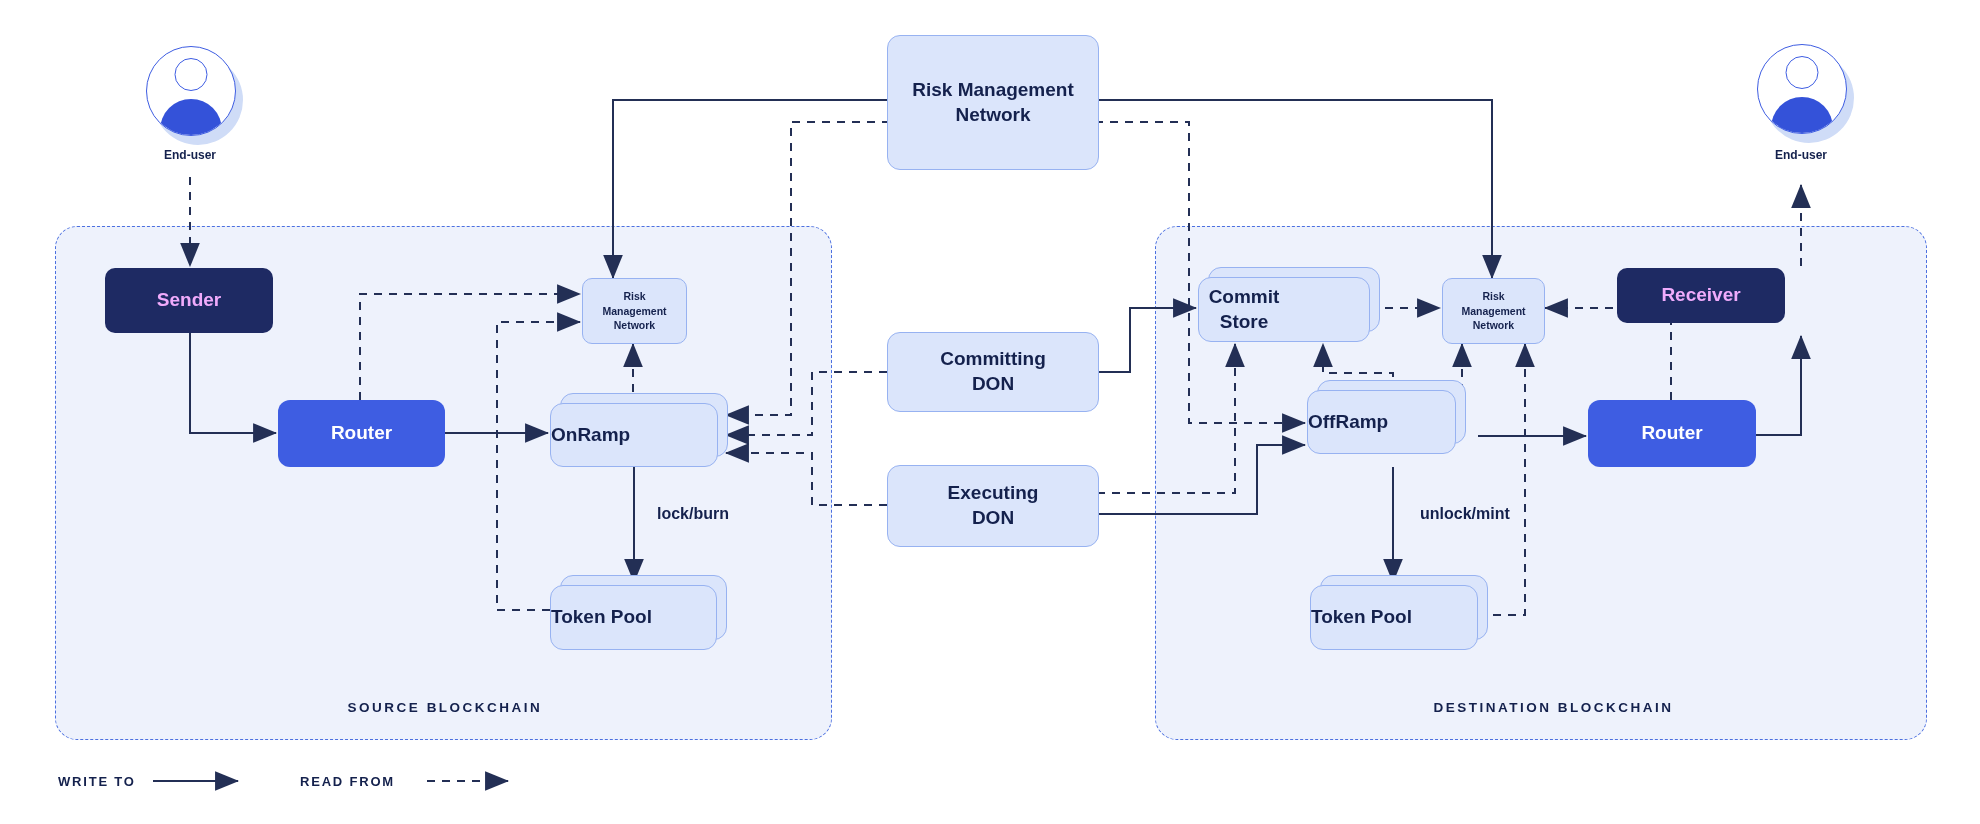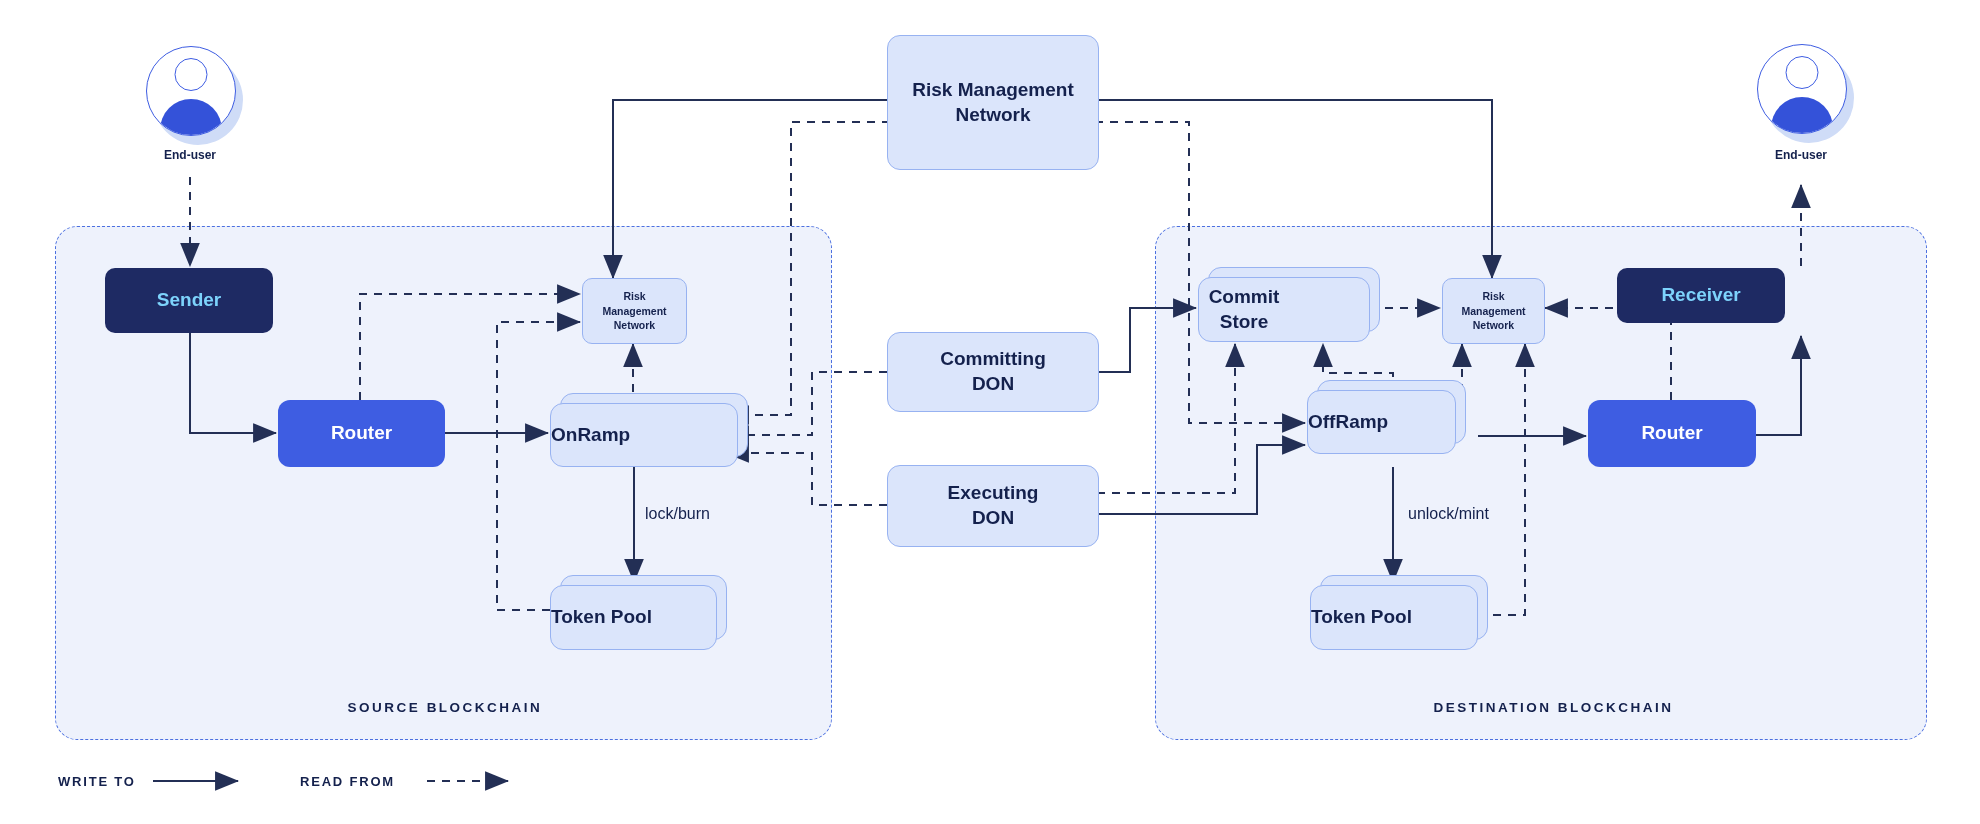--- a/index.html
+++ b/index.html
@@ -7,31 +7,31 @@
     --line:#232f55; --text-dark:#14214d; --container-fill:#eef2fc; --container-border:#4c70e0;
     --avatar-body:#3452d9; --avatar-shadow:#cfdcf7; --bg:#ffffff;
   }
   html,body{margin:0;padding:0;}
   body{width:1980px;height:824px;background:var(--bg);font-family:"Liberation Sans",sans-serif;position:relative;overflow:hidden;}
   .container{position:absolute;background:var(--container-fill);border:1.5px dashed var(--container-border);border-radius:22px;z-index:0;}
   #edges{position:absolute;left:0;top:0;z-index:1;}
   .node{position:absolute;display:flex;align-items:center;justify-content:center;text-align:center;
         font-weight:bold;font-size:19px;color:var(--text-dark);line-height:1.3;z-index:2;}
   .light{background:var(--light-box);border:1.5px solid var(--light-box-border);border-radius:13px;}
-  .navy{background:var(--navy-box);border-radius:10px;color:#7dd3fc;}
+  .navy{background:var(--navy-box);border-radius:10px;color:#f0abfc;}
   .blue{background:var(--blue-box);border-radius:12px;color:#ffffff;}
   .stack{background:none;border:none;}
   .stack .back,.stack .front{position:absolute;inset:0;background:var(--light-box);border:1.5px solid var(--light-box-border);border-radius:13px;}
   .stack .back{transform:translate(10px,-10px);}
   .stack .front{display:flex;align-items:center;justify-content:flex-start;text-align:center;}
   .rmn-small{font-size:10.5px;line-height:1.4;border-radius:10px;}
   .rmn-small span{max-width:82px;display:inline-block;}
   .don span{max-width:130px;display:inline-block;}
   .cstore span{max-width:90px;display:inline-block;}
-  .edge-label{position:absolute;font-weight:normal;font-size:16px;color:var(--text-dark);z-index:2;white-space:nowrap;}
+  .edge-label{position:absolute;font-weight:bold;font-size:16px;color:var(--text-dark);z-index:2;white-space:nowrap;margin-left:12px;}
   .zone-label{position:absolute;font-weight:bold;font-size:13.5px;letter-spacing:2.5px;color:var(--text-dark);z-index:2;white-space:nowrap;transform:translateX(-50%);}
   .actor-label{position:absolute;font-weight:bold;font-size:12px;color:var(--text-dark);z-index:2;white-space:nowrap;transform:translateX(-50%);}
   .legend-label{position:absolute;font-weight:bold;font-size:13px;letter-spacing:1.8px;color:var(--text-dark);z-index:2;white-space:nowrap;}
   .avatar{position:absolute;width:88px;height:88px;border-radius:50%;background:#ffffff;border:1.6px solid var(--blue-box);
           box-shadow:7px 9px 0 0 var(--avatar-shadow);overflow:hidden;z-index:2;}
   .avatar .head{position:absolute;left:50%;top:11px;transform:translateX(-50%);width:31px;height:31px;border-radius:50%;
                 background:#ffffff;border:1.6px solid var(--blue-box);}
   .avatar .body{position:absolute;left:50%;top:52px;transform:translateX(-50%);width:62px;height:62px;border-radius:50%;background:var(--avatar-body);}
 </style>
 </head>
@@ -93,21 +93,21 @@
 
 <div class="node navy" style="left:105px;top:268px;width:168px;height:65px;">
   <span>Sender</span>
 </div>
 <div class="node blue" style="left:278px;top:400px;width:167px;height:67px;">
   <span>Router</span>
 </div>
 <div class="node light rmn-small" style="left:582px;top:278px;width:103px;height:64px;">
   <span>Risk Management Network</span>
 </div>
-<div class="node stack" style="left:550px;top:403px;width:168px;height:64px;padding-left:20px;">
+<div class="node stack" style="left:550px;top:403px;width:168px;height:64px;">
   <div class="back"></div>
   <div class="front">
       <span>OnRamp</span>
     </div>
 </div>
 <div class="node stack" style="left:550px;top:585px;width:167px;height:65px;">
   <div class="back"></div>
   <div class="front">
       <span>Token Pool</span>
     </div>

